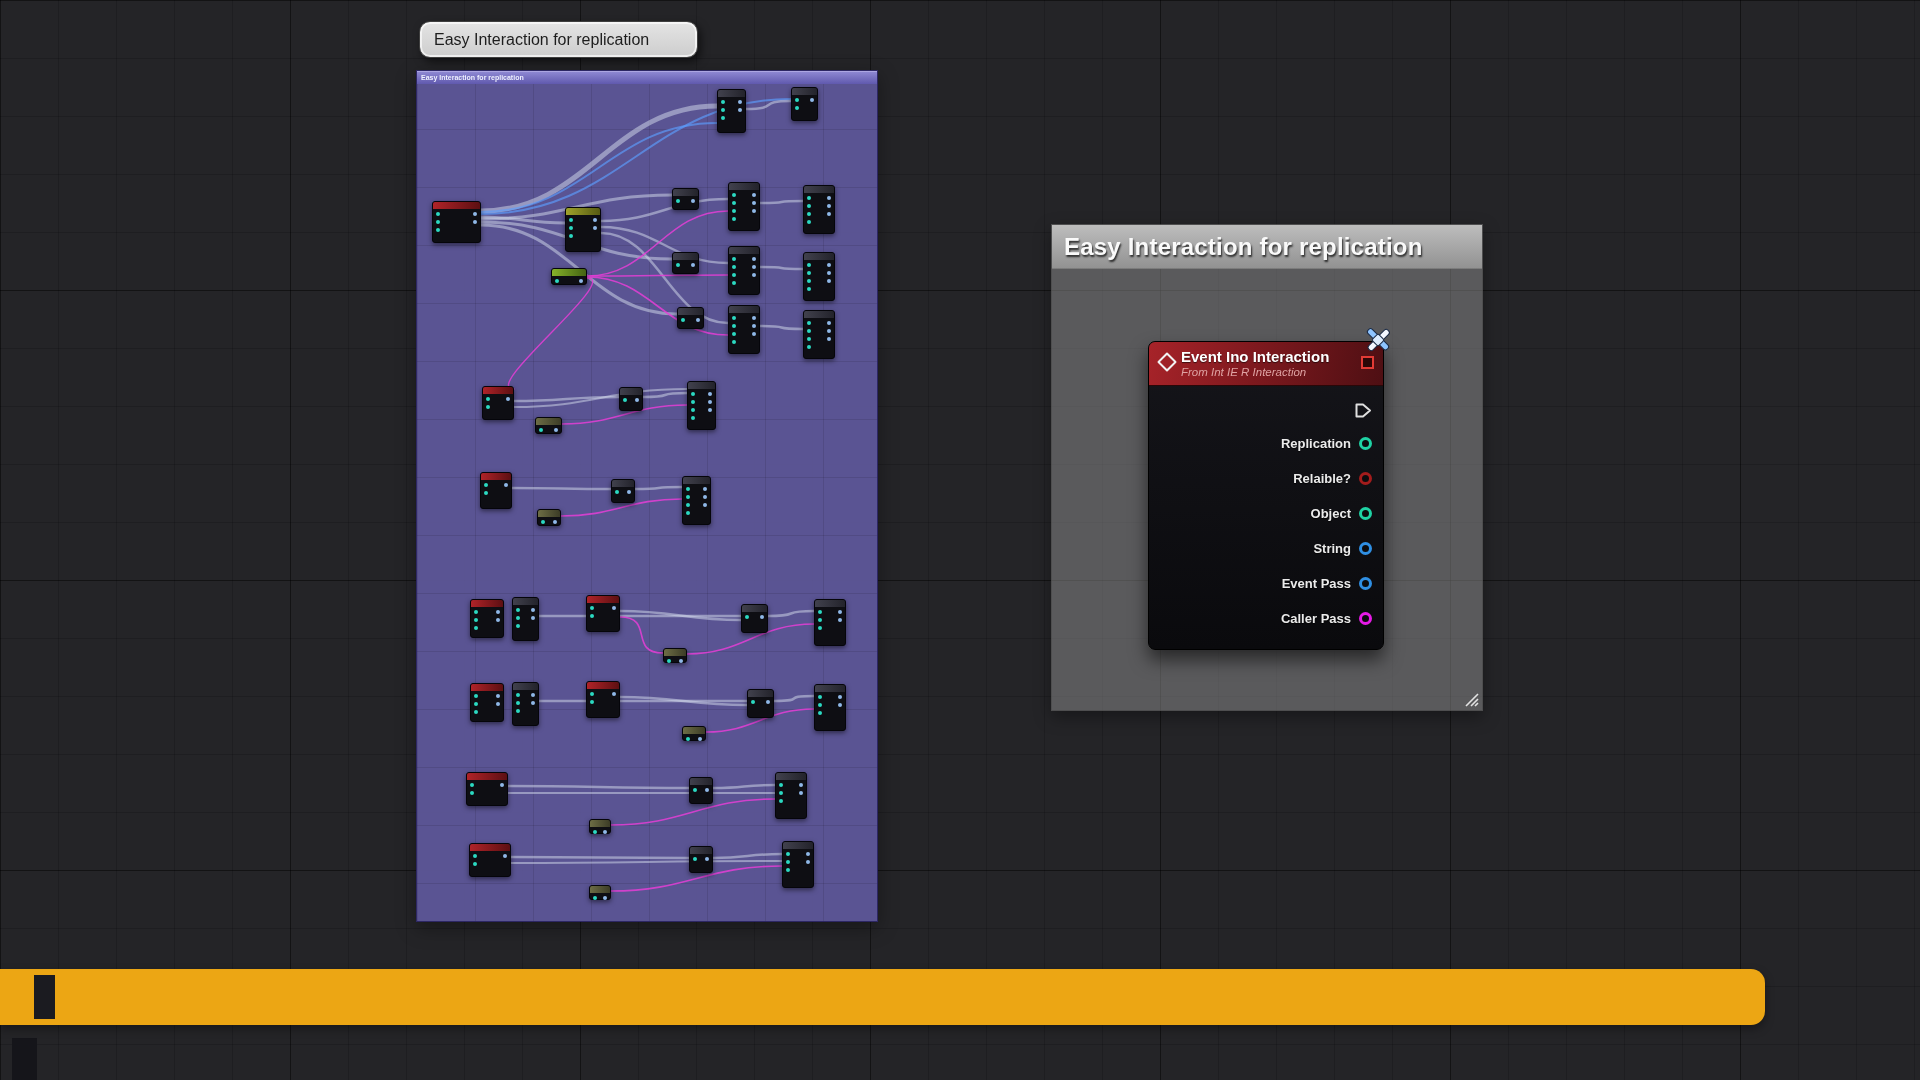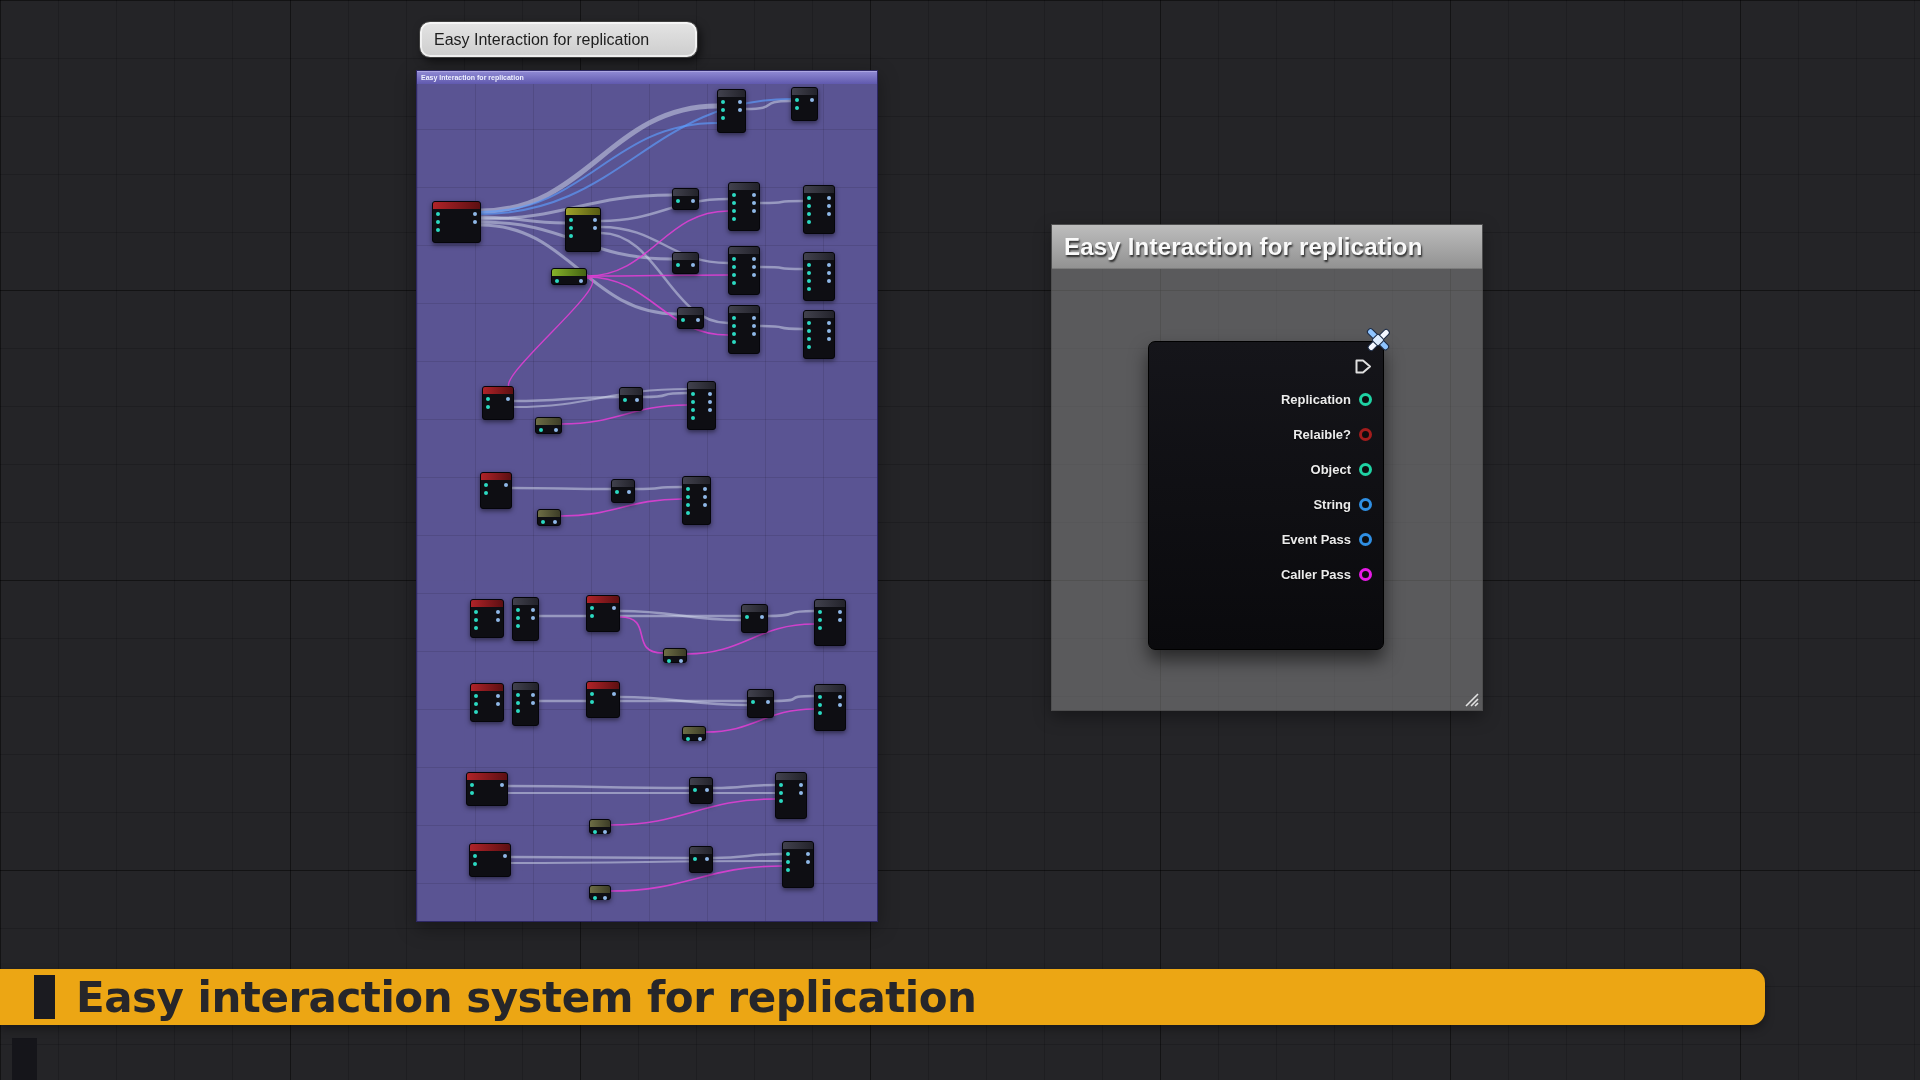--- a/index.html
+++ b/index.html
@@ -460,20 +460,26 @@
       </div>
     </div>
 </div>
 
 <div class="comment-right">
   <div class="cr-header">
     <span>Easy Interaction for replication</span>
   </div>
 
   <div class="event-node">
+    <div class="ev-header">
+      <span class="ev-diamond"></span>
+      <div class="ev-title">Event Ino Interaction</div>
+      <div class="ev-sub">From Int IE R Interaction</div>
+      <span class="ev-flag"></span>
+    </div>
     <div class="ev-pins">
       <div class="pin-row exec">
         <svg width="17" height="15" viewBox="0 0 17 15">
           <path d="M1.5 1.5 H8 L15 7.5 L8 13.5 H1.5 Z" fill="none" stroke="#dfdfdf" stroke-width="2" stroke-linejoin="round"></path>
         </svg>
       </div>
       <div id="pin-rows">
           <div class="pin-row">
             <span class="pin-label">Replication</span>
             <span class="pin-ring" style="border-color: rgb(31, 210, 164);"></span>
@@ -507,15 +513,14 @@
     </svg>
   </div>
 
   <svg class="resize-handle" viewBox="0 0 17 17">
     <path d="M16 4 L4 16 M16 9 L9 16 M16 13 L13 16" stroke="#e3e3e3" stroke-width="1.6" fill="none"></path>
   </svg>
 </div>
 
 <div class="banner" style="background: rgb(236, 166, 20);">
   <div class="banner-bar" style="background: rgb(27, 27, 32);"></div>
-  <div class="banner-text">Easy interaction system for replication</div>
 </div>
 <div class="corner-tab"></div>
 
 </body></html>

